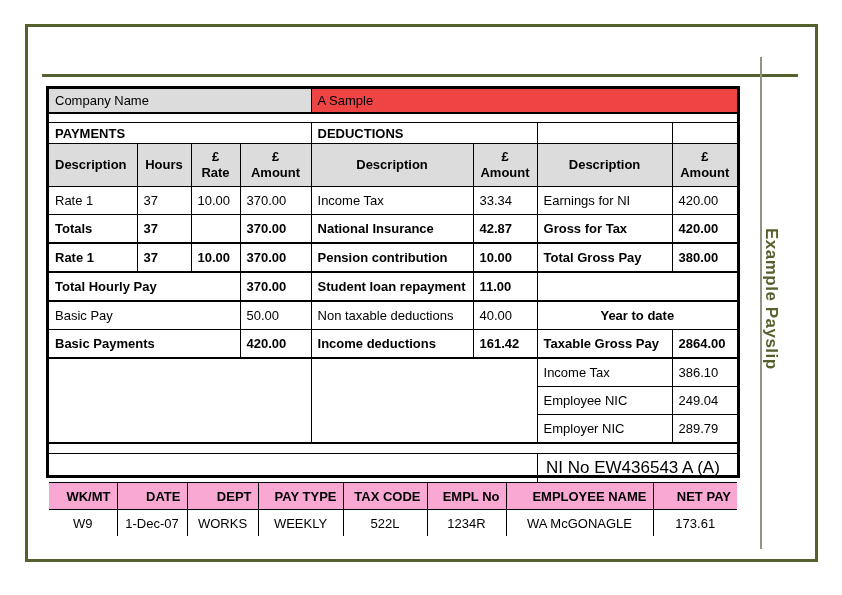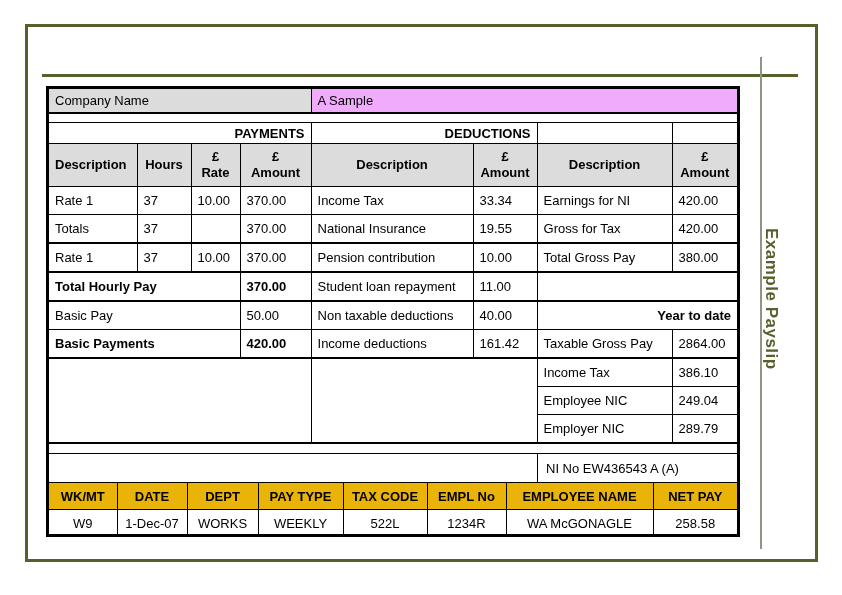--- a/index.html
+++ b/index.html
@@ -7,46 +7,46 @@
         font-family:"Liberation Sans", sans-serif;color:#000;}
   
   .frame{position:absolute;left:25px;top:24px;width:793px;height:538px;
          border:3px solid #55612C;box-sizing:border-box;}
   .top-rule{position:absolute;left:42px;top:74px;width:756px;height:3px;background:#55612C;}
   .side-rule{position:absolute;left:760px;top:57px;width:2px;height:492px;background:#909482;}
   .watermark{position:absolute;left:761px;top:228px;height:160px;
              writing-mode:vertical-rl;font-weight:bold;font-size:17px;color:#55612C;
              letter-spacing:0.5px;}
   
-  .payslip{position:absolute;left:46px;top:86px;width:694px;height:451px;
+  .payslip{position:absolute;left:46px;top:86px;width:694px;height:392px;
            border:3px solid #000;box-sizing:border-box;background:#fff;}
   table{border-collapse:collapse;table-layout:fixed;width:688px;}
   td{border:1px solid #000;font-size:13px;padding:0 6px;overflow:hidden;
      white-space:nowrap;vertical-align:middle;}
   td:first-child{border-left:none;}
   td:last-child{border-right:none;}
   .company-table td{height:23px;border-top:none;border-bottom:2px solid #000;background:#DCDCDC;}
-  .company-table td.white{background:#f0abfc;margin-top:46px;}
+  .company-table td.white{background:#ef4444;margin-top:46px;}
   .gap8{height:8px;}
   .gap9{height:9px;}
   .main-grid{border-bottom:2px solid #000;}
   .main-grid td{height:27px;}
-  .main-grid tr.section-row td{height:20px;font-weight:bold;text-align:right;}
+  .main-grid tr.section-row td{height:20px;font-weight:bold;}
   .main-grid tr.hdr td{height:42px;background:#DCDCDC;font-weight:bold;text-align:center;
                        white-space:pre-line;line-height:1.25;}
   .main-grid tr.hdr td.left{text-align:left;}
-  .main-grid tr.sep td{border-bottom:2px solid #000;}
+  .main-grid tr.sep td{border-bottom:2px solid #000;font-weight:bold;}
   .bold{font-weight:bold;}
   .xb{font-weight:900;}
-  .center{text-align:right;}
+  .center{text-align:center;}
   .ni-band{position:relative;height:29px;border-top:1px solid #000;box-sizing:border-box;}
   .ni-cell{position:absolute;left:488px;top:0;bottom:0;width:200px;border-left:1px solid #000;
-           box-sizing:border-box;display:flex;align-items:center;padding-left:8px;font-size:13px;}
+           box-sizing:border-box;display:flex;align-items:center;padding-left:8px;font-size:17px;}
   .footer-table td{height:26px;text-align:center;}
-  .footer-table tr.hdr td{background:#eab308;font-weight:bold;}
+  .footer-table tr.hdr td{background:#f9a8d4;font-weight:bold;text-align:right;}
   .footer-table tr:last-child td{border-bottom:none;margin-top:20px;}
 </style>
 </head>
 <body>
 
 <div class="page">
 
   <div class="frame"></div>
   <div class="top-rule"></div>
   <div class="side-rule"></div>
@@ -110,21 +110,21 @@
         <td>33.34</td>
         <td>Earnings for NI</td>
         <td>420.00</td>
       </tr>
       <tr class="sep">
         <td>Totals</td>
         <td>37</td>
         <td></td>
         <td>370.00</td>
         <td>National Insurance</td>
-        <td>19.55</td>
+        <td>42.87</td>
         <td>Gross for Tax</td>
         <td>420.00</td>
       </tr>
       <tr class="sep">
         <td>Rate 1</td>
         <td>37</td>
         <td>10.00</td>
         <td>370.00</td>
         <td>Pension contribution</td>
         <td>10.00</td>
@@ -199,19 +199,19 @@
         <td>NET PAY</td>
       </tr>
       <tr>
         <td>W9</td>
         <td>1-Dec-07</td>
         <td>WORKS</td>
         <td>WEEKLY</td>
         <td>522L</td>
         <td>1234R</td>
         <td>WA McGONAGLE</td>
-        <td>258.58</td>
+        <td>173.61</td>
       </tr>
     </tbody>
       </table>
 
   </div>
 </div>
 
 </body></html>

